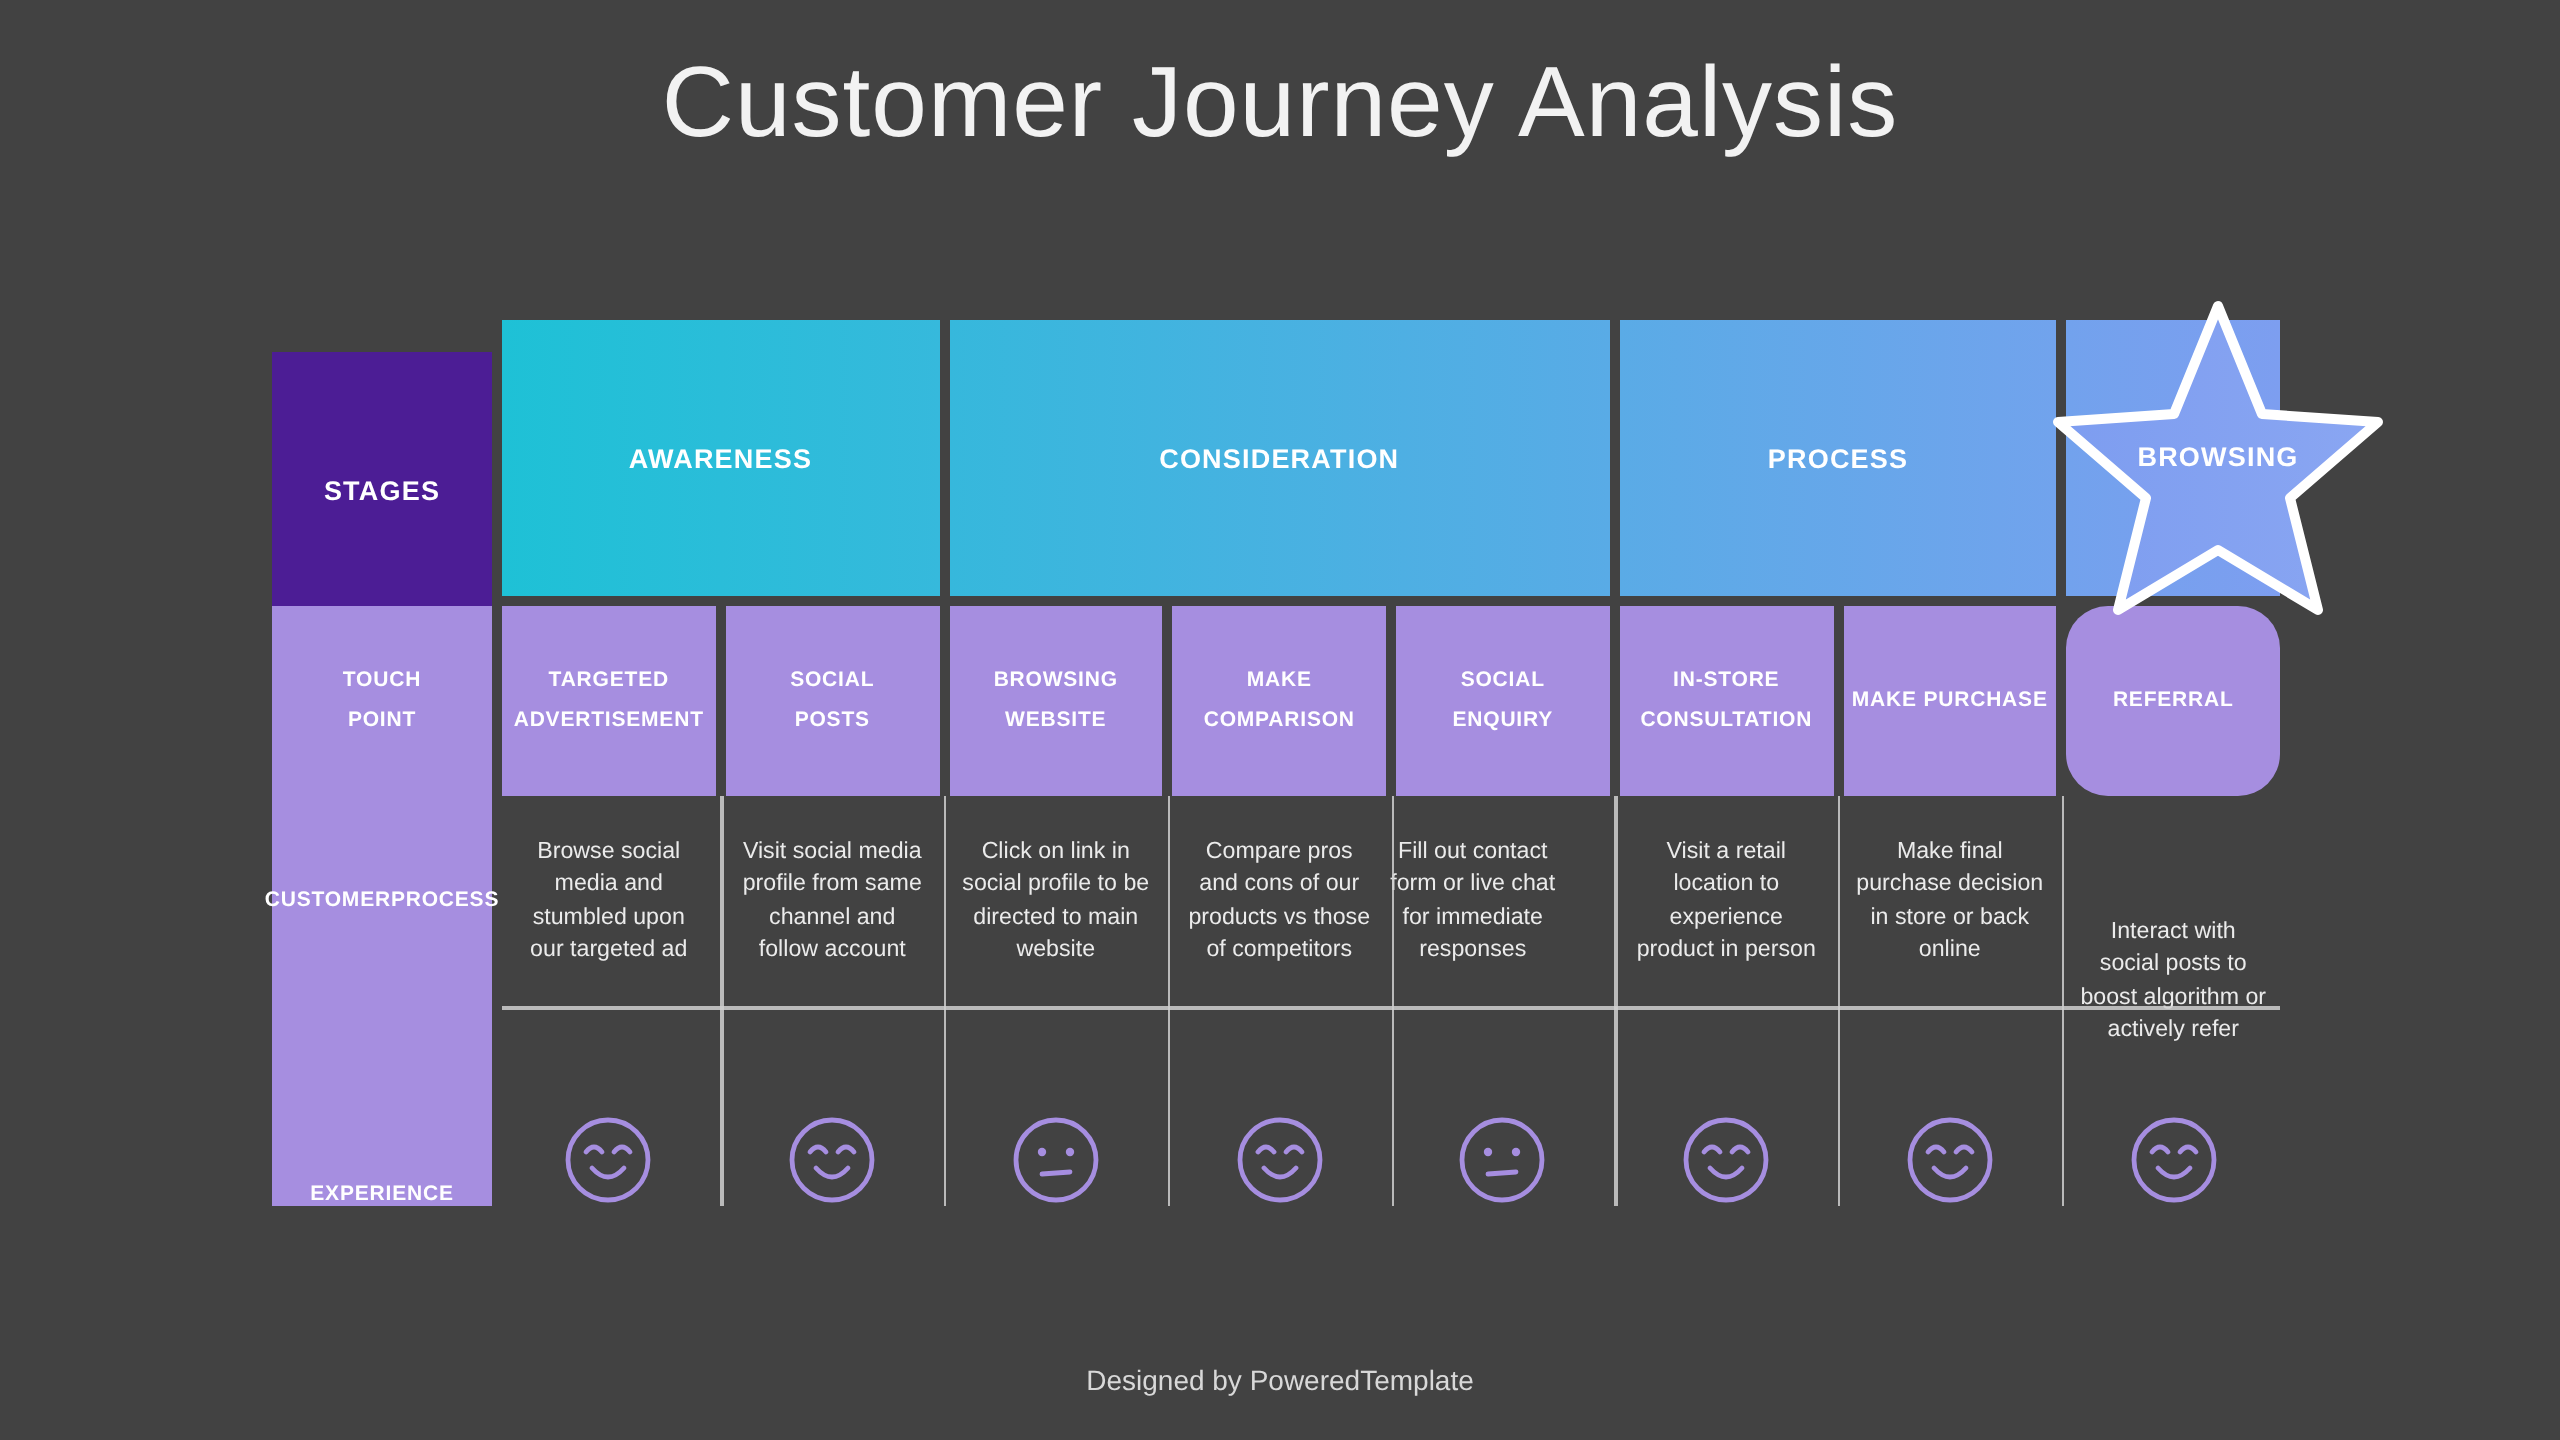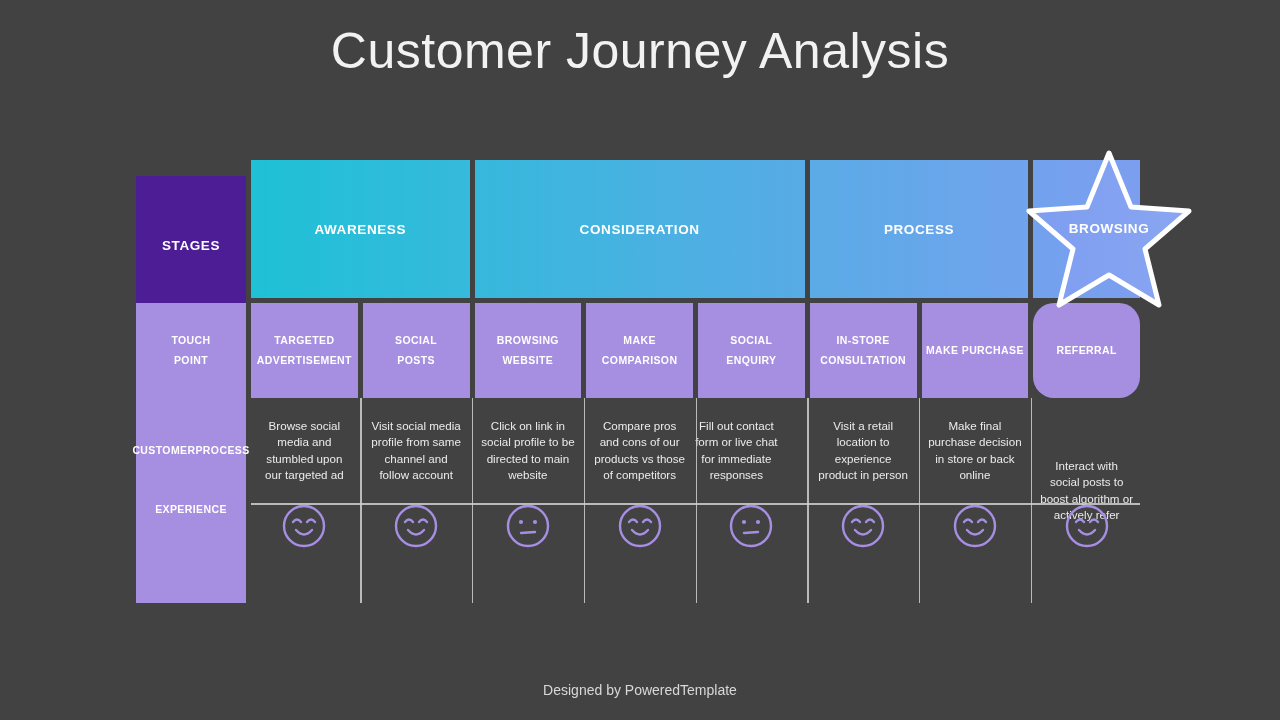--- a/index.html
+++ b/index.html
@@ -114,21 +114,21 @@
   
   .exp-row {
     position: relative;
     height: 100px;
     width: 100%;
   }
   .exp-cell {
     position: absolute;
     top: 0; height: 100px;
     display: flex;
-    align-items: flex-start;
+    align-items: flex-end;
     justify-content: center;
   }
   .exp-cell.head {
     background: #a68ee0;
     color: #ffffff;
     font-size: 10.5px;
     font-weight: bold;
     letter-spacing: 0.4px;
   }
   .hsep {

